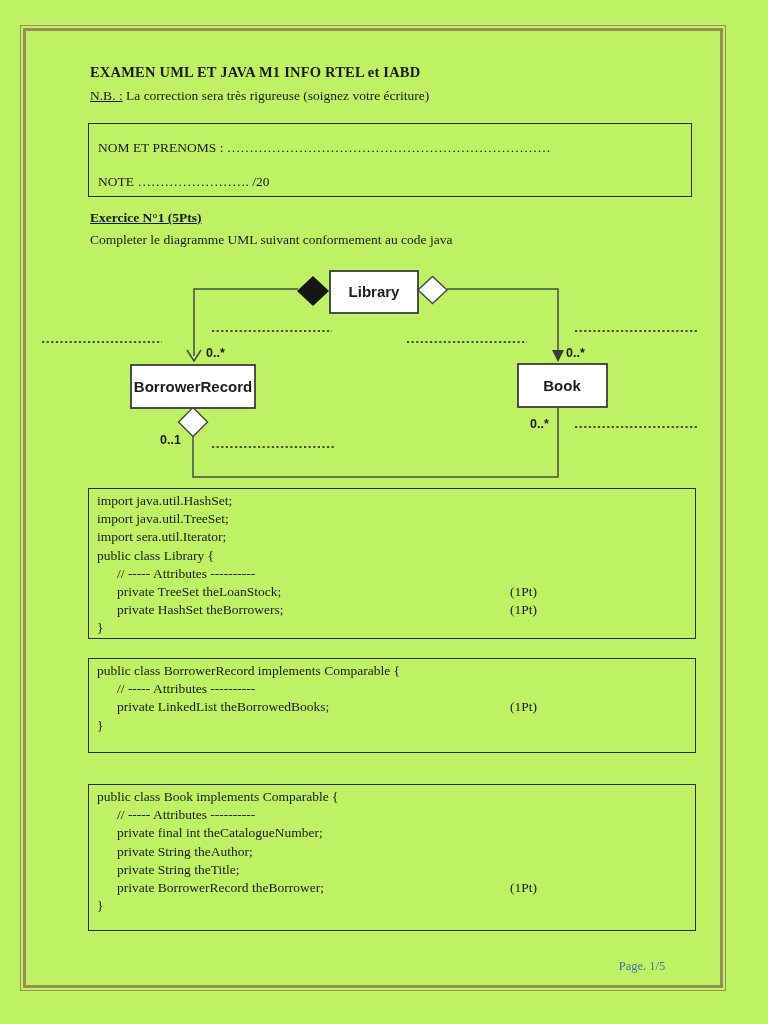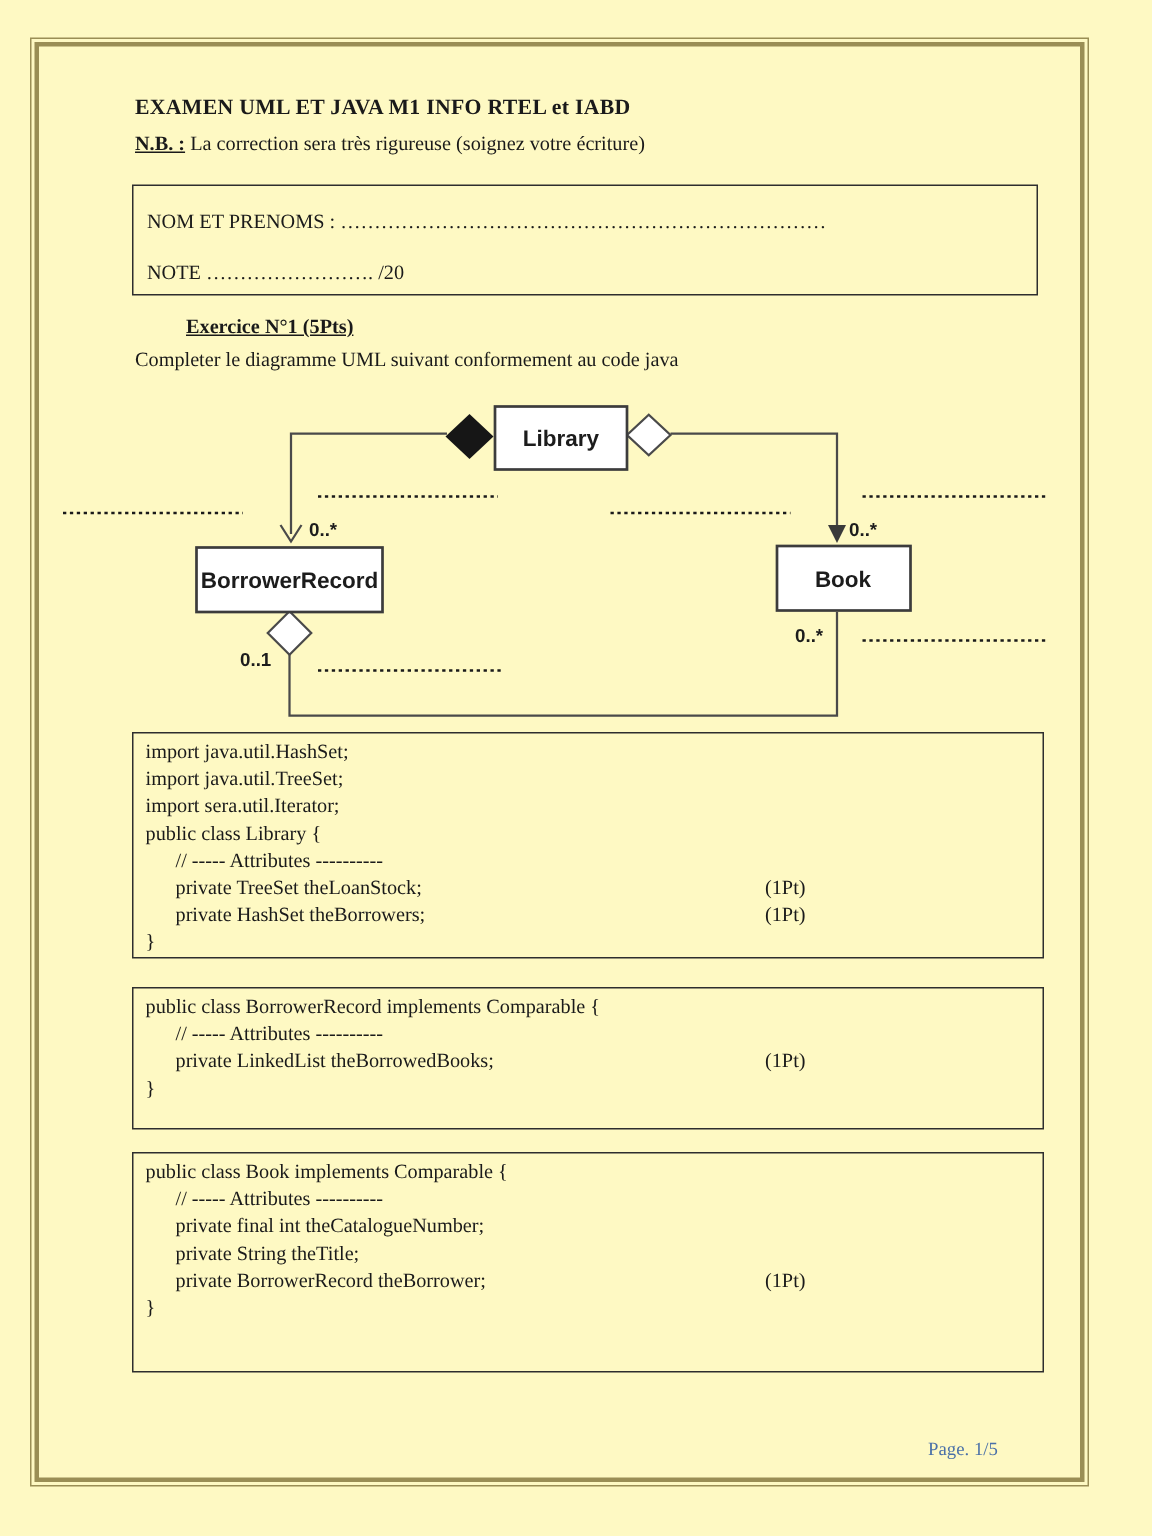--- a/index.html
+++ b/index.html
@@ -1,36 +1,36 @@
 <!DOCTYPE html>
 <html><head>
 <meta charset="utf-8">
 <style>
   html,body{margin:0;padding:0;background:#fff;}
-  .page{position:relative;width:768px;height:1024px;background:#fef9c3;
+  .page{position:relative;width:768px;height:1024px;background:#bef264;
         font-family:"Liberation Serif", serif;color:#1a1a1a;overflow:hidden;}
   
   .frame{position:absolute;left:20px;top:25px;width:706px;height:966px;
          border:1px solid #9a8e55;box-sizing:border-box;padding:2px;}
   .frame-inner{width:100%;height:100%;border:3px solid #9a8e55;box-sizing:border-box;}
   .abs{position:absolute;}
   .title{left:90px;top:64px;font-size:14.5px;font-weight:bold;letter-spacing:.2px;}
   .nbline{left:90px;top:88px;font-size:13.5px;}
-  .nb-label{font-weight:bold;text-decoration:underline;margin-top:24px;}
+  .nb-label{font-weight:normal;text-decoration:underline;margin-top:24px;}
   .name-box{left:88px;top:123px;width:604px;height:74px;border:1px solid #2e2e2e;box-sizing:border-box;}
   .name-line1{position:absolute;left:9px;top:16px;font-size:13.5px;white-space:nowrap;}
   .name-line2{position:absolute;left:9px;top:50px;font-size:13.5px;white-space:nowrap;}
-  .ex-title{left:90px;top:210px;font-size:13.5px;font-weight:bold;text-decoration:underline;margin-left:34px;}
+  .ex-title{left:90px;top:210px;font-size:13.5px;font-weight:bold;text-decoration:underline;}
   .ex-sub{left:90px;top:232px;font-size:13.5px;}
   .diagram{left:0;top:255px;width:768px;height:245px;}
   .codebox{left:88px;width:608px;border:1px solid #2e2e2e;box-sizing:border-box;
            font-size:13.5px;line-height:18.2px;padding:3px 0 0 8px;overflow:hidden;}
   .cb1{top:488px;height:151px;}
   .cb2{top:658px;height:95px;}
-  .cb3{top:768px;height:147px;}
+  .cb3{top:784px;height:147px;}
   .crow{position:relative;white-space:pre;}
   .indent .code-text{padding-left:20px;display:inline-block;}
   .pts{position:absolute;left:413px;top:0;}
   .footer{left:577px;top:959px;width:130px;text-align:center;font-size:12.5px;color:#4a70a8;}
   svg text{font-family:"Liberation Sans", sans-serif;}
   .cls-label{font-size:15px;font-weight:bold;fill:#1c1c1c;}
   .mult{font-size:12.5px;font-weight:bold;fill:#1c1c1c;}
 </style>
 </head>
 <body>
@@ -102,20 +102,21 @@
     <div class="crow"><span class="code-text">public class BorrowerRecord implements Comparable {</span></div>
     <div class="crow indent"><span class="code-text">// ----- Attributes ----------</span></div>
     <div class="crow indent"><span class="code-text">private LinkedList theBorrowedBooks;</span><span class="pts">(1Pt)</span></div>
     <div class="crow"><span class="code-text">}</span></div>
   </div>
 
   <div class="abs codebox cb3">
     <div class="crow"><span class="code-text">public class Book implements Comparable {</span></div>
     <div class="crow indent"><span class="code-text">// ----- Attributes ----------</span></div>
     <div class="crow indent"><span class="code-text">private final int theCatalogueNumber;</span></div>
+    <div class="crow indent"><span class="code-text">private String theAuthor;</span></div>
     <div class="crow indent"><span class="code-text">private String theTitle;</span></div>
     <div class="crow indent"><span class="code-text">private BorrowerRecord theBorrower;</span><span class="pts">(1Pt)</span></div>
     <div class="crow"><span class="code-text">}</span></div>
   </div>
 
   <div class="abs footer">Page. 1/5</div>
 
 </div>
 
 </body></html>

